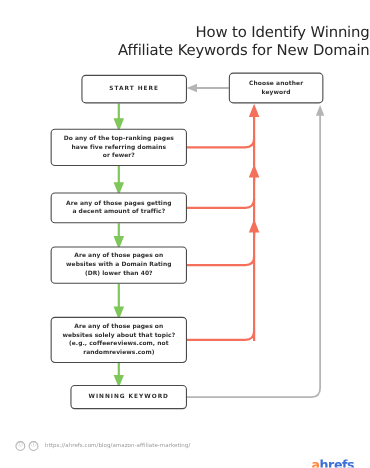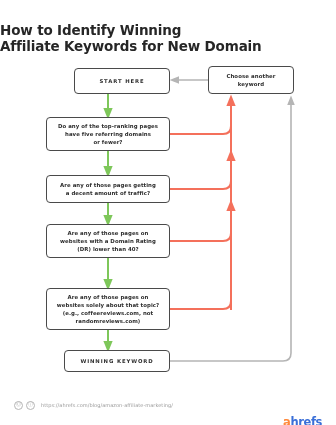--- a/index.html
+++ b/index.html
@@ -16,23 +16,23 @@
     height: 425px;
     background: #ffffff;
   }
 
   
   .title {
     position: absolute;
     top: 22px;
     left: 0;
     width: 336px;
-    text-align: left;
+    text-align: right;
     font-size: 13.5px;
-    font-weight: bold;
+    font-weight: normal;
     line-height: 16px;
     color: #262626;
     letter-spacing: -0.15px;
   }
   .title .line { display: block; }
 
   
   #flow {
     position: absolute;
     top: 0;

